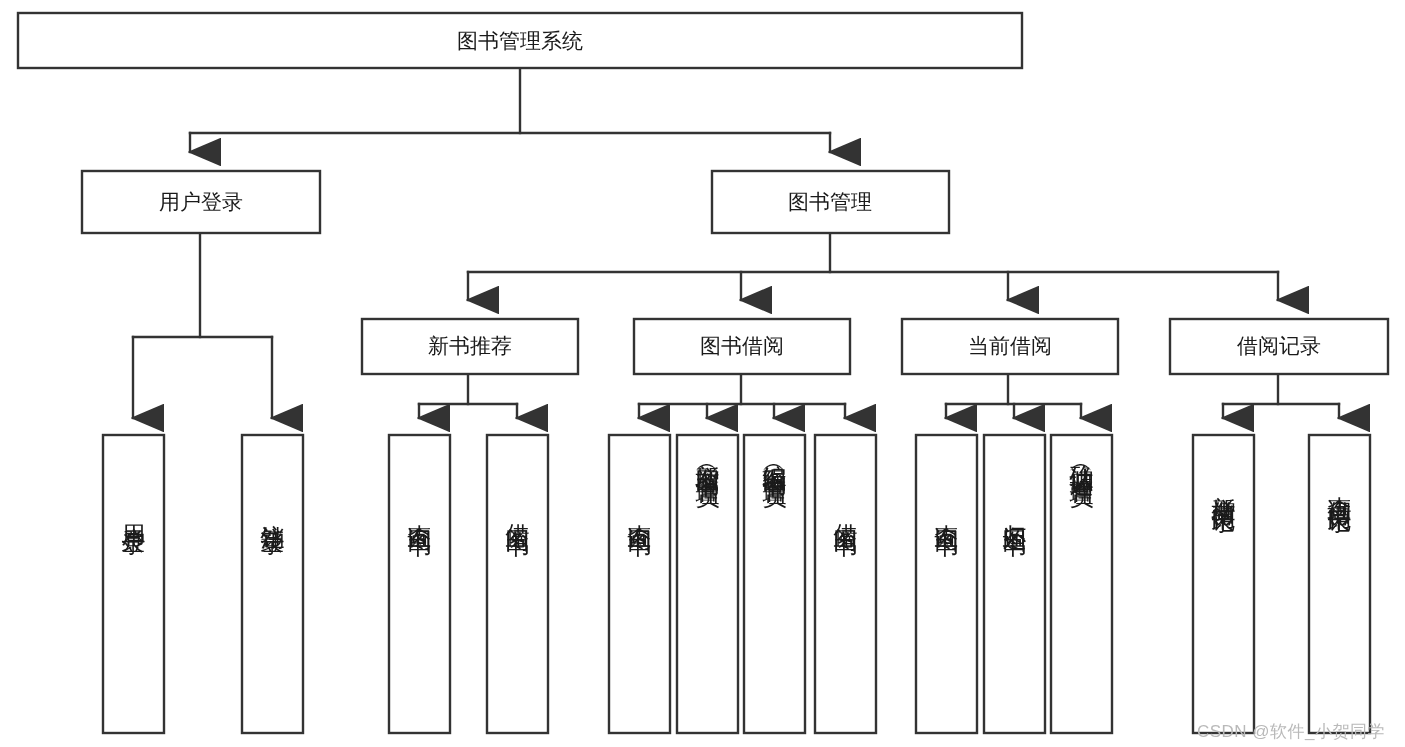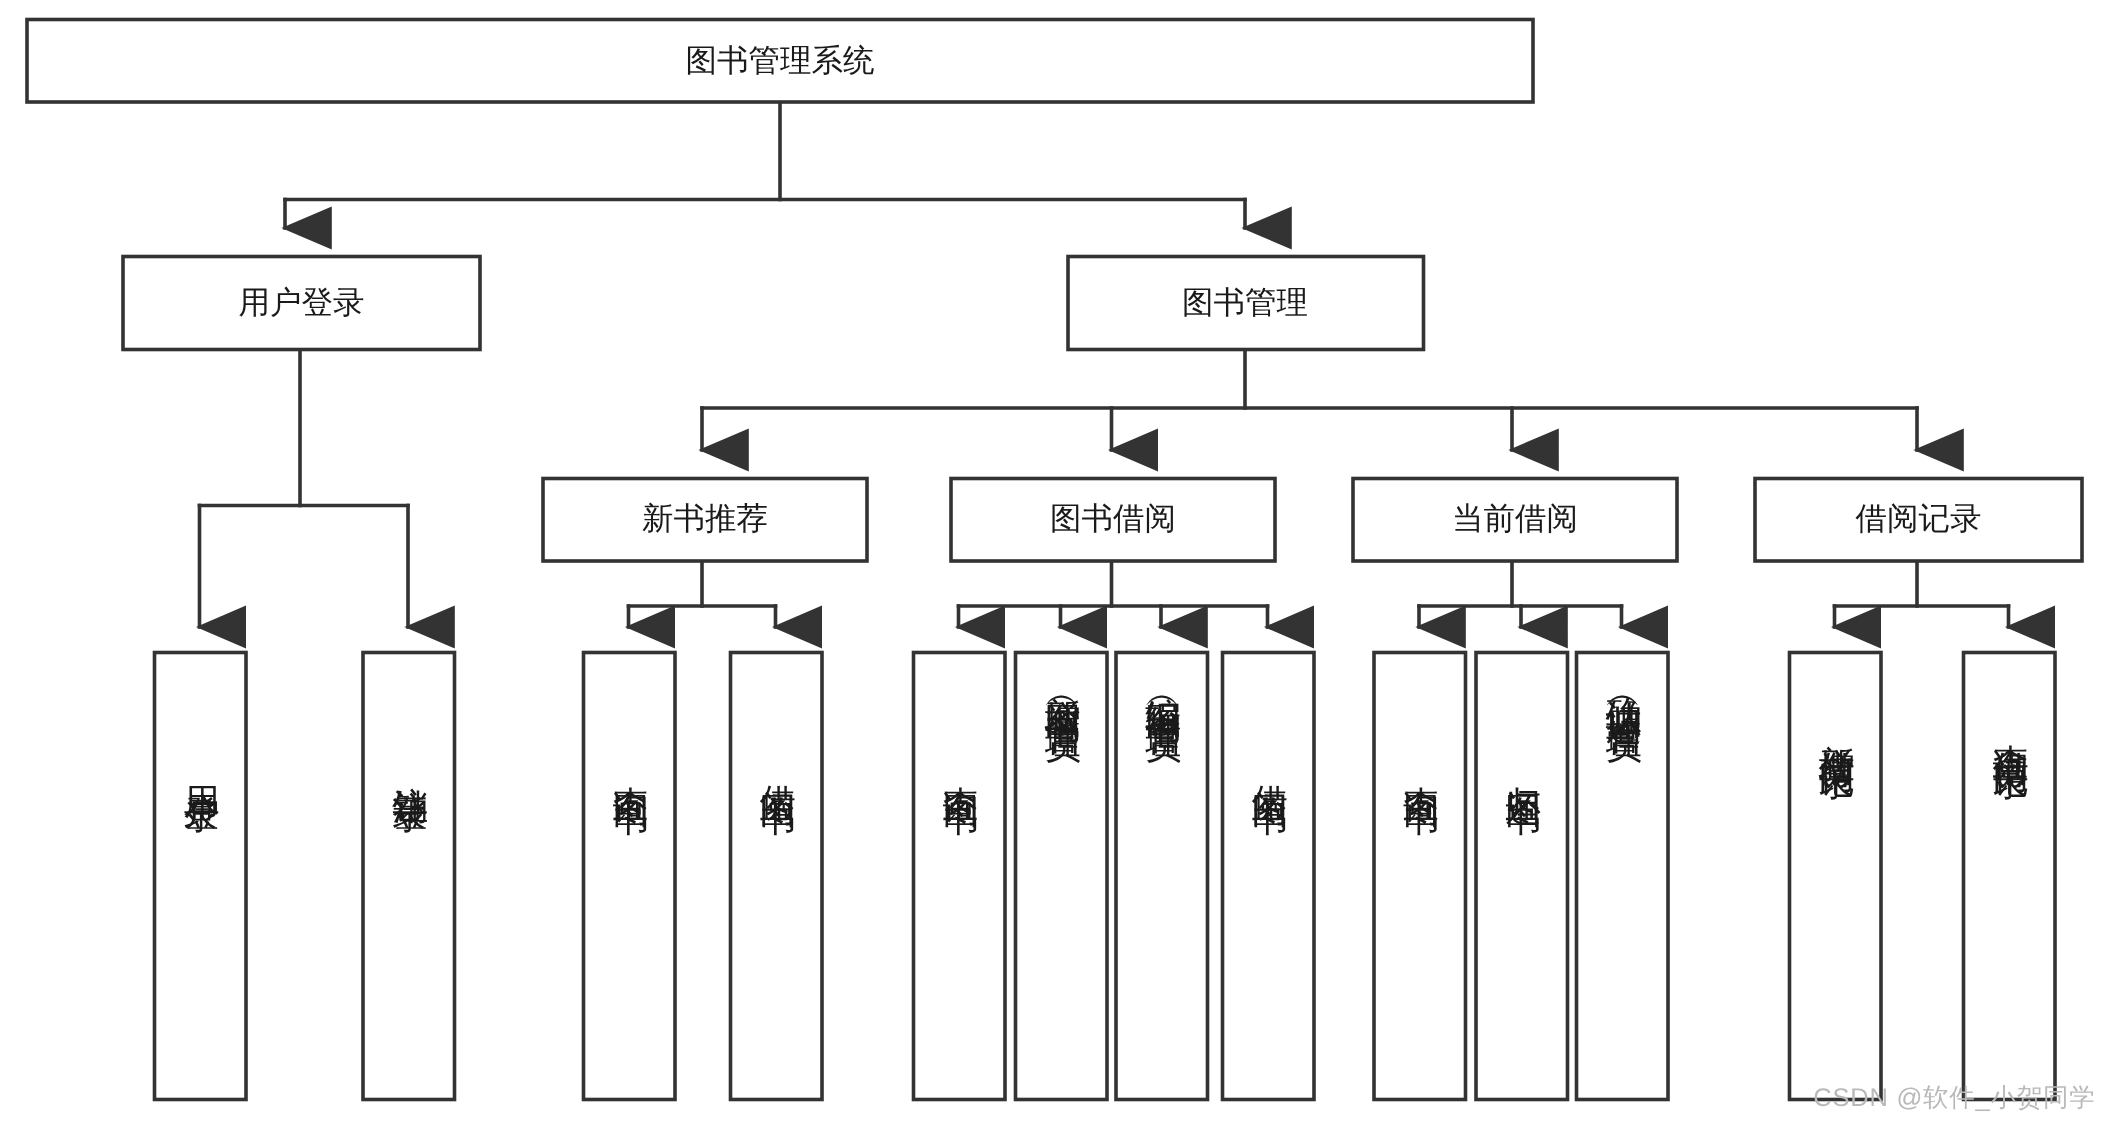--- a/index.html
+++ b/index.html
@@ -60,21 +60,21 @@
     text-orientation: upright;
     font-family: "Liberation Sans", "DejaVu Sans", sans-serif;
     font-size: 24px;
     line-height: 1;
     letter-spacing: 3px;
     color: #1a1a1a;
     white-space: nowrap;
   }
   .watermark {
     position: absolute;
-    right: 8px;
+    right: 20px;
     bottom: 4px;
     font-family: "Liberation Sans", "DejaVu Sans", sans-serif;
     font-size: 17px;
     color: #b9b9b9;
     letter-spacing: 0.5px;
     white-space: nowrap;
   }
 </style>
 </head>
 <body>

